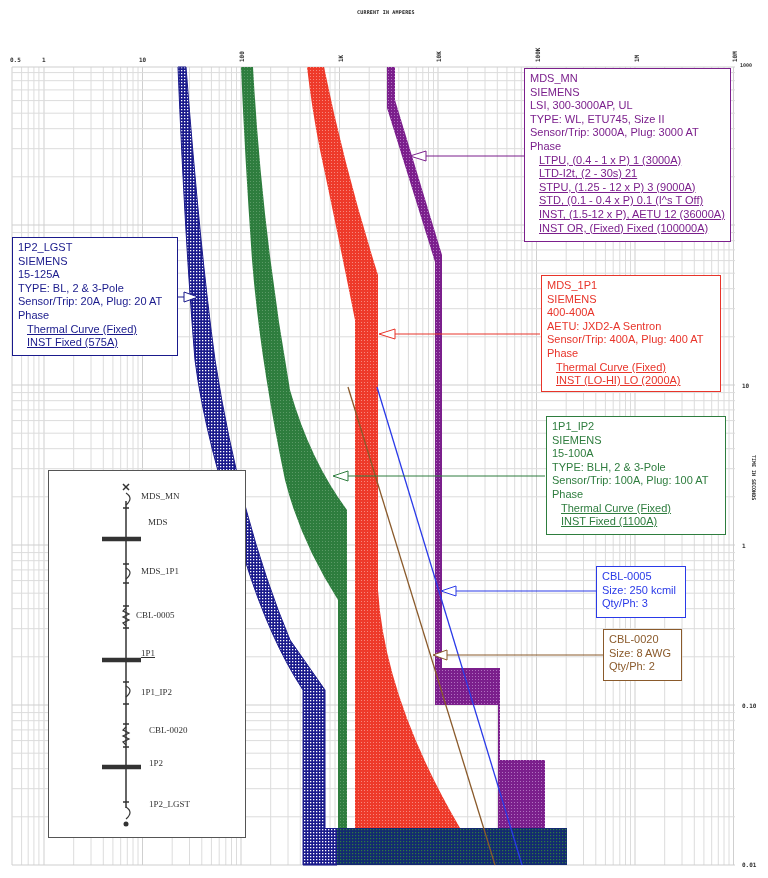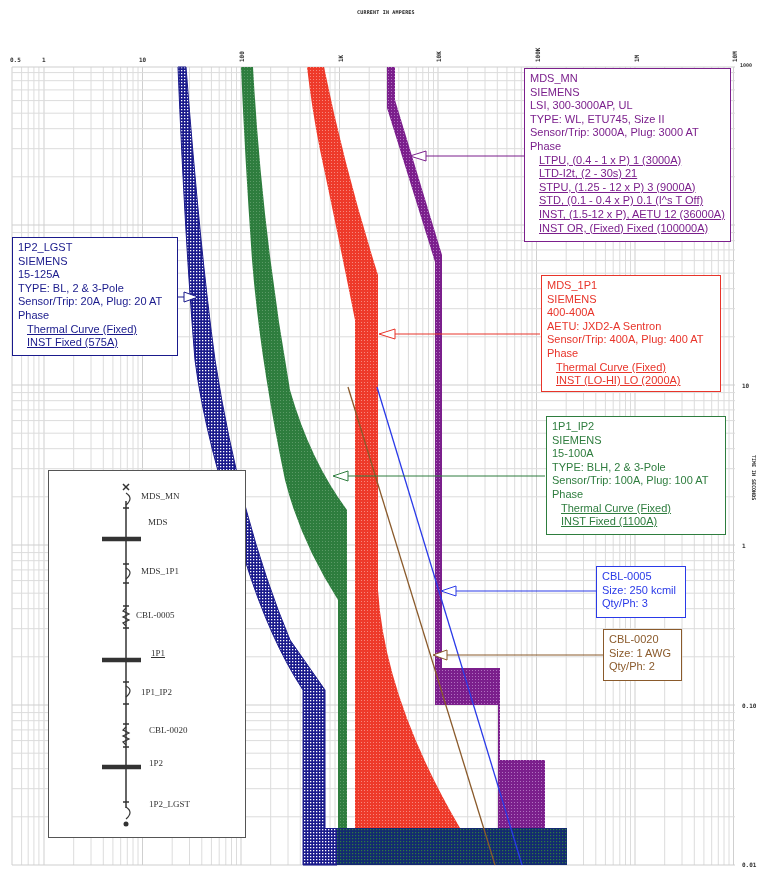--- a/index.html
+++ b/index.html
@@ -273,21 +273,21 @@
 </div>
 
 <div class="label-box" style="left:596px; top:566px; width:90px; height:52px; border-color:#2a3ae8; color:#2a3ae8;">
   <div>CBL-0005</div>
   <div>Size: 250 kcmil</div>
   <div>Qty/Ph: 3</div>
 </div>
 
 <div class="label-box" style="left:603px; top:629px; width:79px; height:52px; border-color:#8a5a2b; color:#8a5a2b;">
   <div>CBL-0020</div>
-  <div>Size: 1 AWG</div>
+  <div>Size: 8 AWG</div>
   <div>Qty/Ph: 2</div>
 </div>
 
 <div id="oneline">
   <svg width="196" height="366" viewBox="0 0 196 366" style="position:absolute; left:0; top:0;">
     <g stroke="#333" stroke-width="1.5" fill="none">
 
       <line x1="77" y1="30" x2="77" y2="337"></line>
 
       <line x1="74" y1="13" x2="80" y2="19"></line>
@@ -321,18 +321,18 @@
       <line x1="74" y1="331" x2="80" y2="331"></line>
       <path d="M77,336 Q85,341 77,348" stroke-width="1.2"></path>
     </g>
     <circle cx="77" cy="353" r="2.5" fill="#333"></circle>
     <rect x="77" y="337" width="2" height="0" fill="#fff"></rect>
   </svg>
   <div class="ol-label" style="left:92px; top:20px;">MDS_MN</div>
   <div class="ol-label" style="left:99px; top:46px;">MDS</div>
   <div class="ol-label" style="left:92px; top:95px;">MDS_1P1</div>
   <div class="ol-label" style="left:87px; top:139px;">CBL-0005</div>
-  <div class="ol-label" style="left:102px; top:177px;text-decoration:underline;">1P1</div>
+  <div class="ol-label" style="left:92px; top:177px;text-decoration:underline;">1P1</div>
   <div class="ol-label" style="left:92px; top:216px;">1P1_IP2</div>
   <div class="ol-label" style="left:100px; top:254px;">CBL-0020</div>
   <div class="ol-label" style="left:100px; top:287px;text-align:center;">1P2</div>
   <div class="ol-label" style="left:100px; top:328px;">1P2_LGST</div>
 </div>
 
 </body></html>

